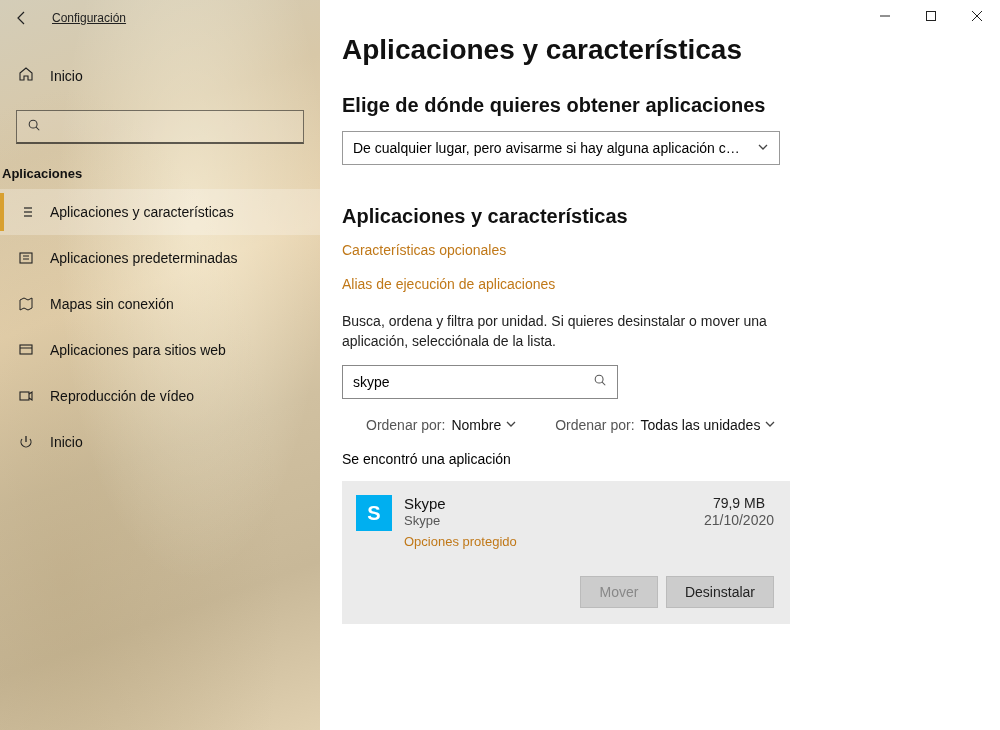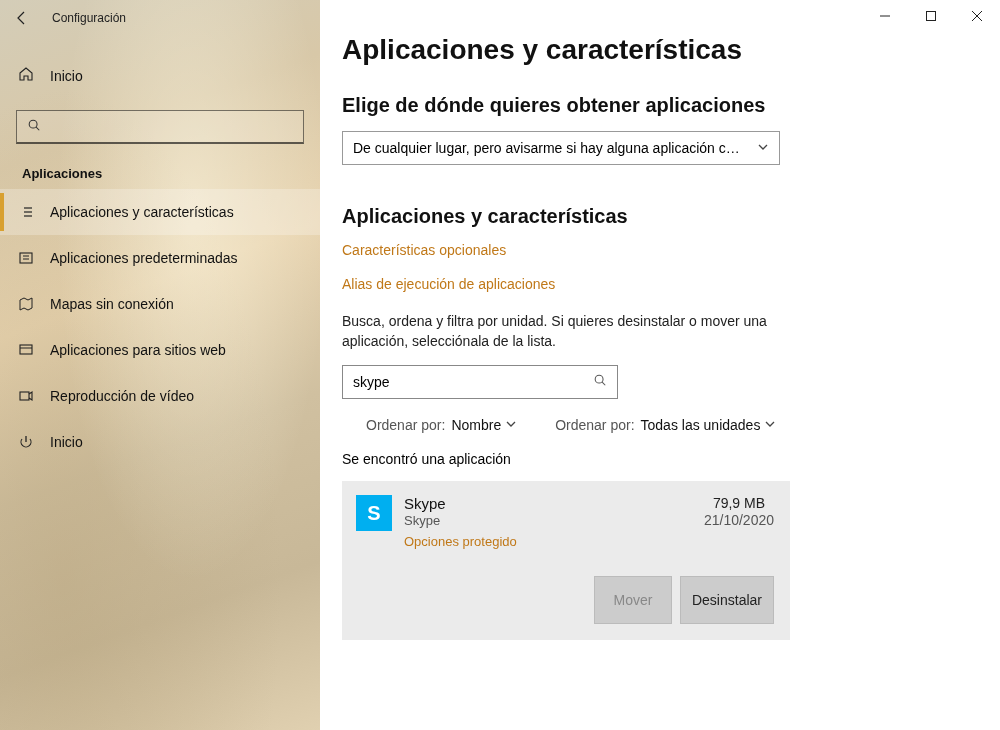--- a/index.html
+++ b/index.html
@@ -29,21 +29,21 @@
       display: flex;
       align-items: center;
       height: 36px;
       padding: 0 6px;
     }
     .back-btn {
       width: 32px; height: 32px;
       display: flex; align-items: center; justify-content: center;
       cursor: pointer;
     }
-    .title-text { font-size: 12px; color: #222; margin-left: 14px; }
+    .title-text { font-size: 12px; color: #222; margin-left: 14px; text-decoration: underline; }
     
     .home-row {
       display: flex; align-items: center;
       height: 40px; padding-left: 18px; margin-top: 20px;
       cursor: pointer;
     }
     .home-row .icon { width: 18px; margin-right: 14px; }
     .home-row span.label { font-size: 14px; color: #111; }
     
     .search-box {
@@ -56,21 +56,21 @@
       padding: 0 10px;
     }
     .search-box input {
       flex: 1; border: none; background: transparent; outline: none;
       font-size: 14px; color: #333;
     }
     .search-box input::placeholder { color: #444; }
     
     .section-label {
       font-size: 13px; font-weight: 600; color: #111;
-      padding: 22px 0 8px 22px;
+      padding: 22px 0 8px 2px;
     }
     
     .nav-item {
       display: flex; align-items: center;
       height: 46px; padding-left: 18px;
       cursor: pointer; position: relative;
       font-size: 14px; color: #111;
     }
     .nav-item .icon { width: 18px; margin-right: 14px; display: flex; align-items: center; }
     .nav-item.active { background: rgba(255,255,255,0.25); }
@@ -131,21 +131,21 @@
     }
     .app-info { margin-left: 12px; flex: 1; }
     .app-name { font-size: 15px; color: #111; }
     .app-pub { font-size: 13px; color: #555; margin-top: 1px; }
     .app-adv { color: #c07818; font-size: 13px; margin-top: 6px; cursor: pointer; display: inline-block; }
     .app-meta { text-align: center; font-size: 14px; }
     .app-size { color: #222; }
     .app-date { color: #555; margin-top: 1px; }
     .app-buttons { display: flex; justify-content: flex-end; gap: 8px; margin-top: 26px; }
     .btn {
-      min-width: 78px; height: 48px; padding: 0 11px;
+      min-width: 78px; height: 32px; padding: 0 18px;
       border: 1px solid #bbb; background: #ccc;
       font-size: 14px; cursor: pointer; color: #222;
       display: flex; align-items: center; justify-content: center;
     }
     .btn.disabled { color: #888; cursor: default; }
     
     
     .winctrls {
       position: absolute; top: 0; right: 0;
       display: flex; height: 32px;

